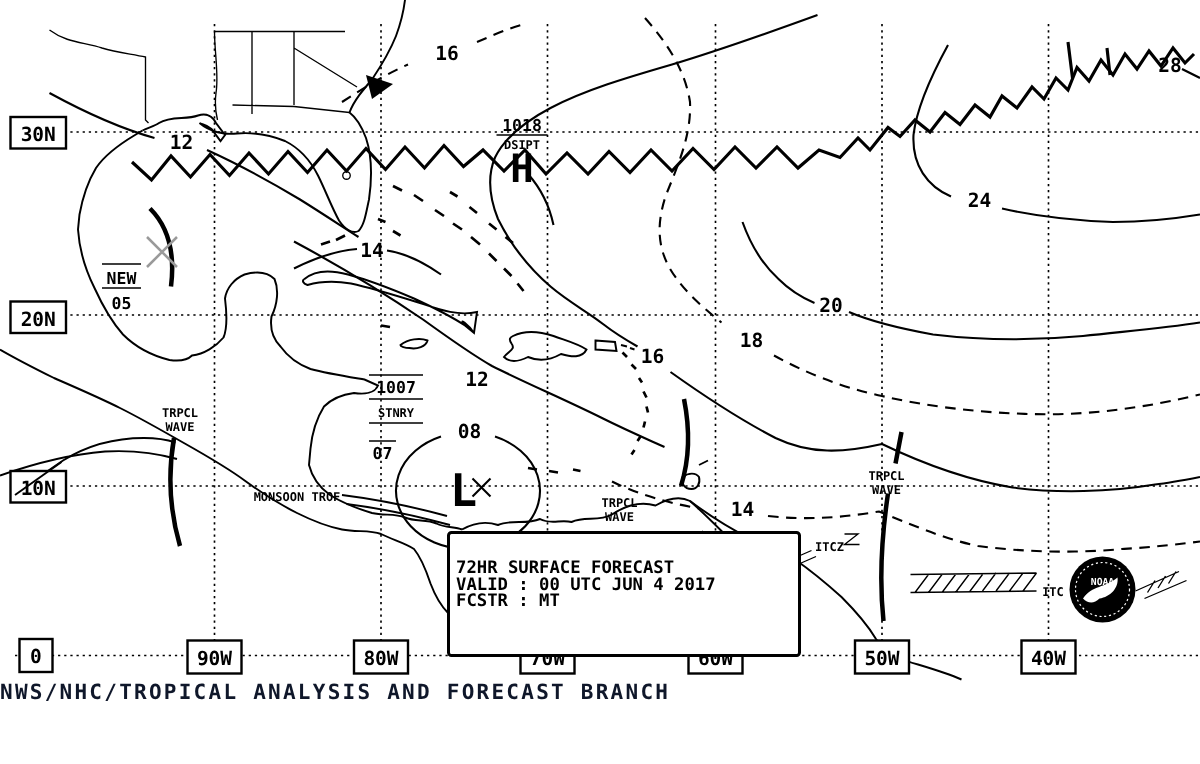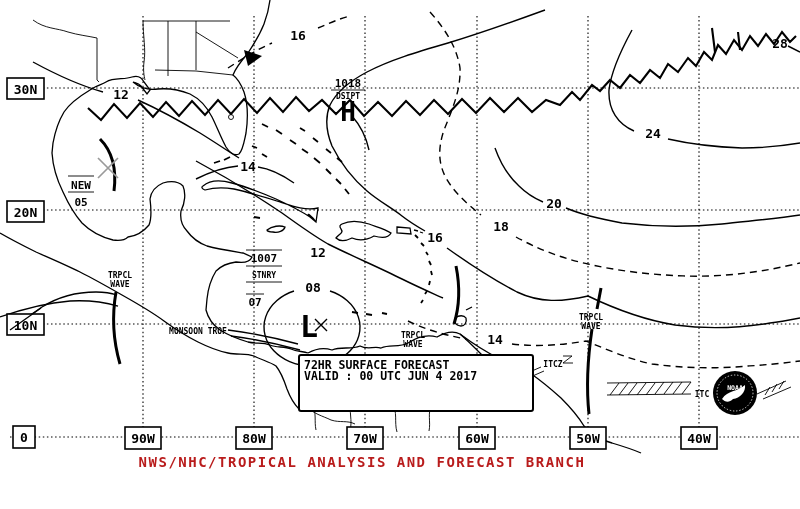--- a/index.html
+++ b/index.html
@@ -15,24 +15,24 @@
   .zig{fill:none;stroke:#000;stroke-width:2.1;stroke-linejoin:miter;}
   .isl{fill:none;stroke:#000;stroke-width:1.8;}
   .boxr{fill:#fff;stroke:#000;stroke-width:1.6;}
   .axis{font:bold 13px "DejaVu Sans Mono",monospace;fill:#000;text-anchor:middle;}
   .clab{font:bold 13px "DejaVu Sans Mono",monospace;fill:#000;text-anchor:middle;}
   .sm{font:bold 8px "DejaVu Sans Mono",monospace;fill:#000;text-anchor:middle;}
   .md{font:bold 11px "DejaVu Sans Mono",monospace;fill:#000;text-anchor:middle;}
   .hl{font:bold 26px "DejaVu Sans Mono",monospace;fill:#000;text-anchor:middle;}
   .ll{font:bold 30px "DejaVu Sans Mono",monospace;fill:#000;text-anchor:middle;}
   #fcstbox{position:absolute;left:298px;top:354px;width:224px;height:46px;background:#fff;
-           border:2px solid #000;border-radius:3px;padding:4px 4px;z-index:5;
+           border:2px solid #000;border-radius:3px;padding:17px 4px;z-index:5;
            font:bold 11.5px "DejaVu Sans Mono",monospace;line-height:11px;white-space:nowrap;}
-  #caption{position:absolute;left:0;top:454px;width:724px;text-align:center;
-           font:bold 14px "DejaVu Sans Mono",monospace;letter-spacing:1.5px;color:#b91c1c;}
+  #caption{position:absolute;left:0;top:454px;width:724px;text-align:left;
+           font:bold 14px "DejaVu Sans Mono",monospace;letter-spacing:1.5px;color:#0f172a;}
 </style>
 </head>
 <body>
 
 <div id="stage">
 <svg id="mapsvg" width="800" height="509" viewBox="0 0 800 509">
 
   <g>
     <line class="grid" x1="10" y1="88" x2="800" y2="88"></line>
     <line class="grid" x1="10" y1="210" x2="800" y2="210"></line>
@@ -211,16 +211,17 @@
     <circle cx="735" cy="393" r="22" fill="#000"></circle>
     <circle cx="735" cy="393" r="18" fill="none" stroke="#fff" stroke-width="0.8" stroke-dasharray="1.4,1.8"></circle>
     <text x="735" y="390" fill="#fff" text-anchor="middle" style="font:bold 6.5px 'DejaVu Sans Mono',monospace">NOAA</text>
     <path d="M722,399 C728,390 737,392 745,385 C746,392 740,398 733,399 C729,403 725,402 722,399 Z" fill="#fff"></path>
   </g>
 </svg>
 
   <div id="fcstbox">
     <div>72HR SURFACE FORECAST</div>
     <div>VALID : 00 UTC JUN 4 2017</div>
+    <div>FCSTR : MT</div>
   </div>
 
   <div id="caption">NWS/NHC/TROPICAL ANALYSIS AND FORECAST BRANCH</div>
 </div>
 
 </body></html>

